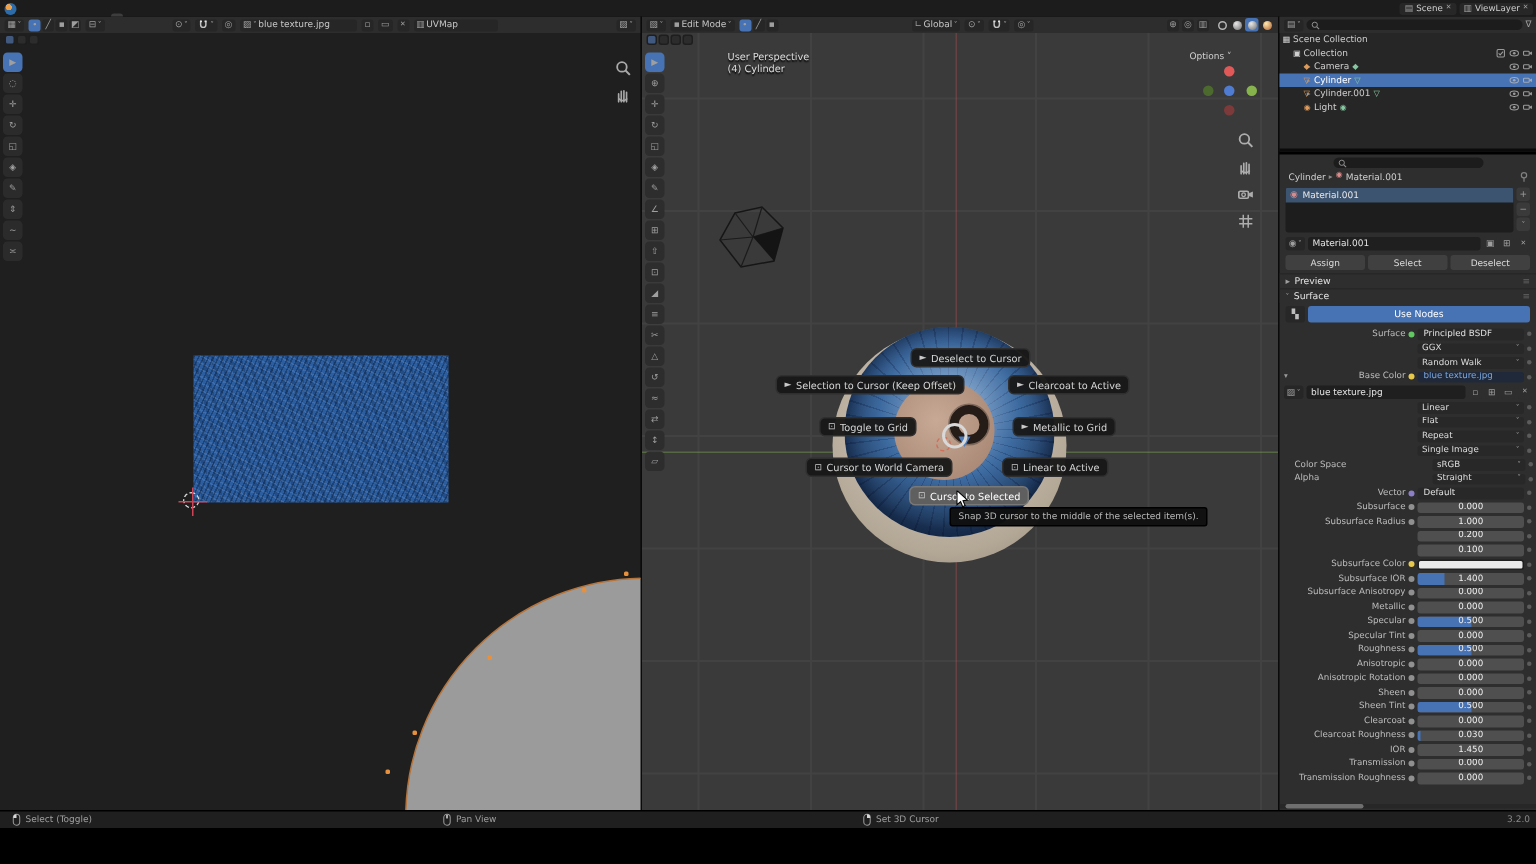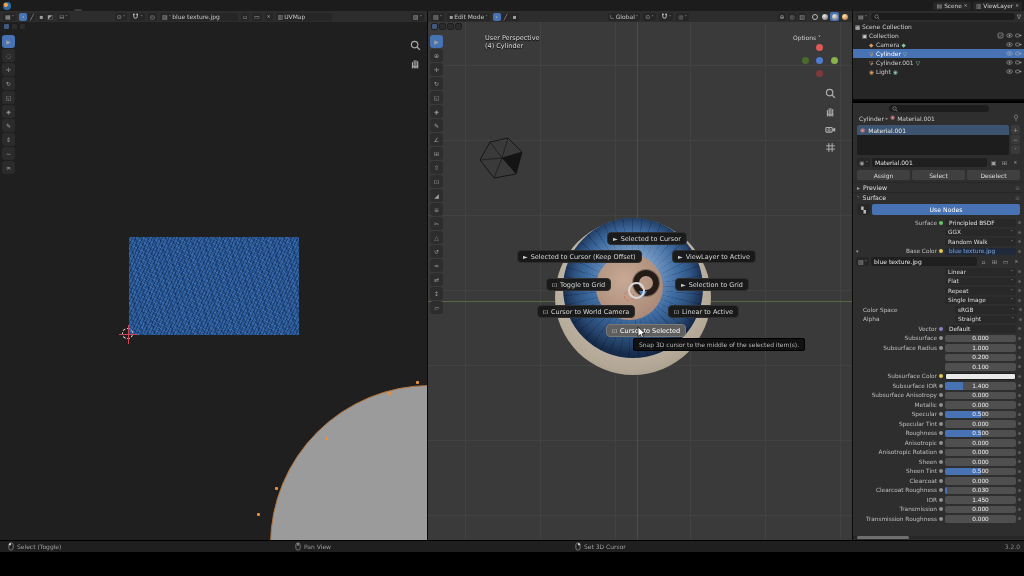--- a/index.html
+++ b/index.html
@@ -587,37 +587,37 @@
       <div class="obj top"></div>
       <div class="obj donut"></div>
       <div class="obj tri"></div>
       <div class="cursor3d"></div>
       <div class="pie-ring"></div>
 
       <div>
 
       <div class="pie-item" style="left: 179px; top: 210px;">
             <span class="pic">►</span>
-            <span>Selected to Cursor</span>
+            <span>Deselect to Cursor</span>
           </div>
           <div class="pie-item" style="left: 89px; top: 228px;">
             <span class="pic">►</span>
-            <span>Selected to Cursor (Keep Offset)</span>
+            <span>Selection to Cursor (Keep Offset)</span>
           </div>
           <div class="pie-item" style="left: 244px; top: 228px;">
             <span class="pic">►</span>
-            <span>ViewLayer to Active</span>
+            <span>Clearcoat to Active</span>
           </div>
           <div class="pie-item" style="left: 118px; top: 256px;">
             <span class="pic">⊡</span>
             <span>Toggle to Grid</span>
           </div>
           <div class="pie-item" style="left: 247px; top: 256px;">
             <span class="pic">►</span>
-            <span>Selection to Grid</span>
+            <span>Metallic to Grid</span>
           </div>
           <div class="pie-item" style="left: 109px; top: 283px;">
             <span class="pic">⊡</span>
             <span>Cursor to World Camera</span>
           </div>
           <div class="pie-item" style="left: 240px; top: 283px;">
             <span class="pic">⊡</span>
             <span>Linear to Active</span>
           </div>
           <div class="pie-item highlighted" style="left: 178px; top: 302px;">

